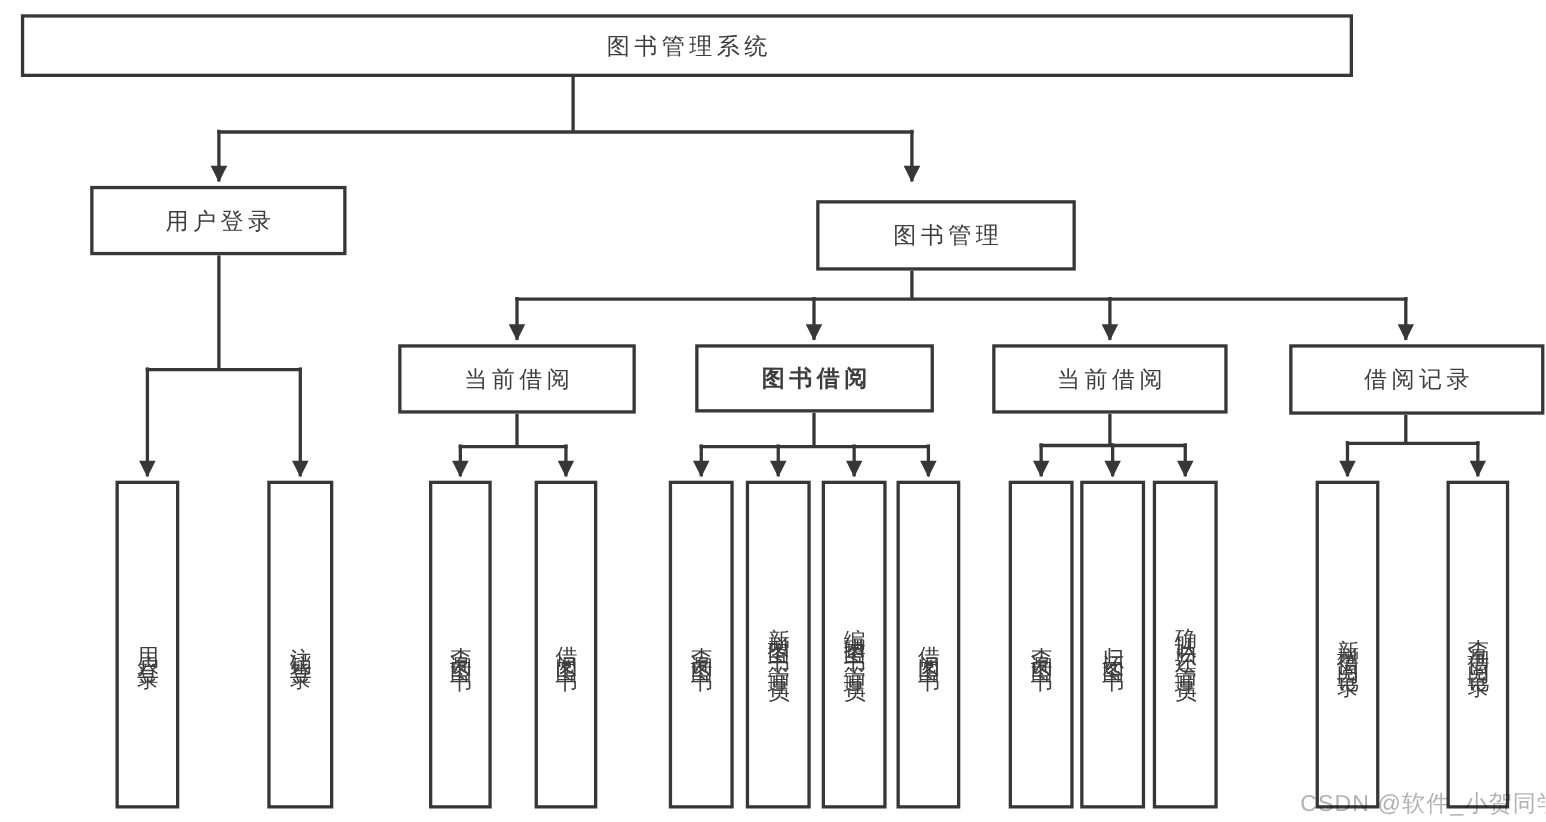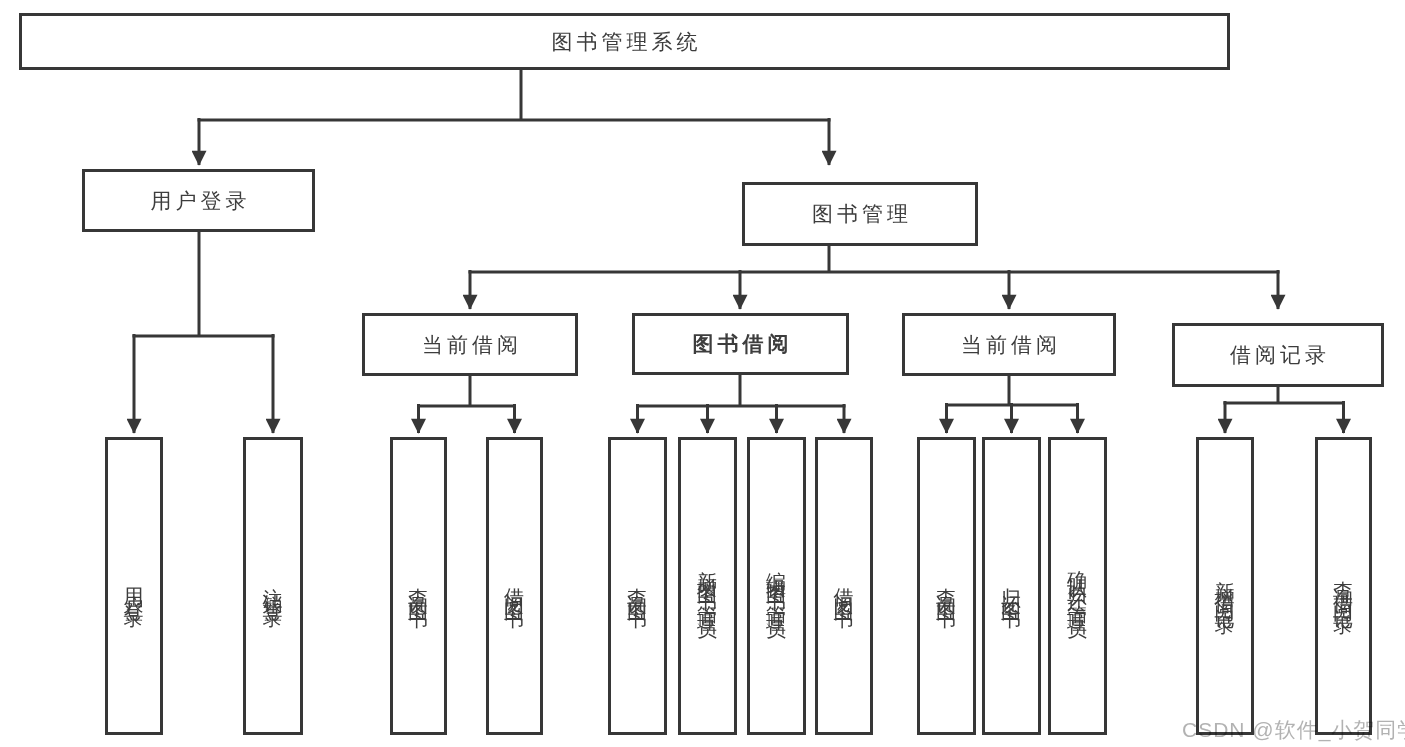--- a/index.html
+++ b/index.html
@@ -138,21 +138,21 @@
 
   <div class="node hbox" style="left:362px; top:313px; width:216px; height:63px;">
     <span class="label">当前借阅</span>
   </div>
   <div class="node hbox" style="left:632px; top:313px; width:217px; height:62px;font-weight:bold;">
     <span class="label">图书借阅</span>
   </div>
   <div class="node hbox" style="left:902px; top:313px; width:214px; height:63px;">
     <span class="label">当前借阅</span>
   </div>
-  <div class="node hbox" style="left:1172px; top:323px; width:212px; height:64px;">
+  <div class="node hbox" style="left:1172px; top:313px; width:232px; height:64px;">
     <span class="label">借阅记录</span>
   </div>
 
   <div class="node vbox" style="left:105px; top:437px; width:58px; height:298px;">
     <span class="vlabel">用户登录</span>
   </div>
   <div class="node vbox" style="left:243px; top:437px; width:60px; height:298px;">
     <span class="vlabel">注销登录</span>
   </div>
 

